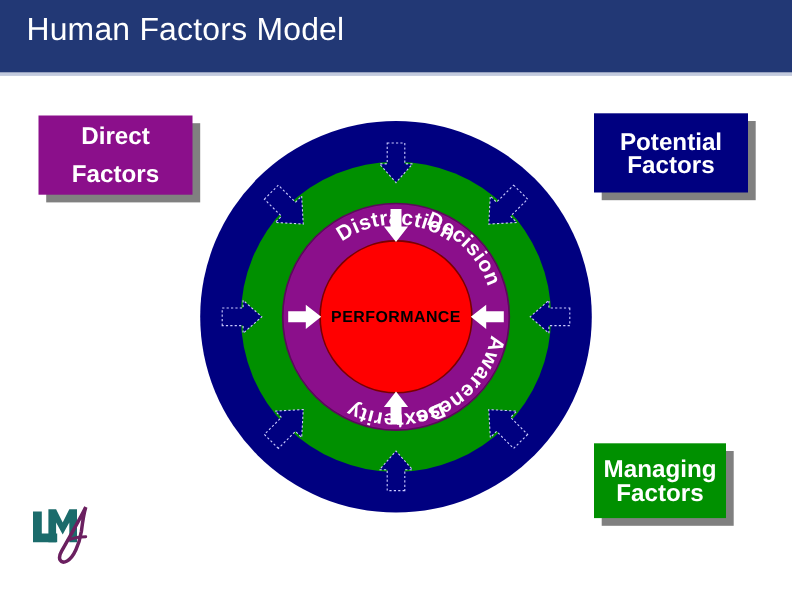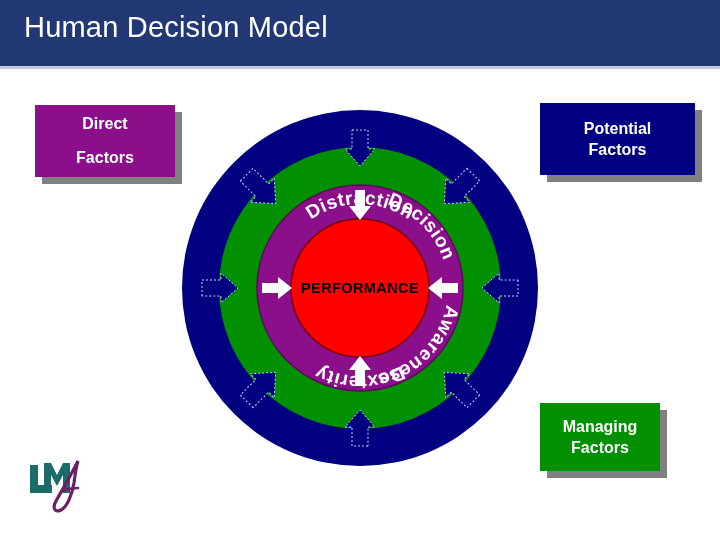--- a/index.html
+++ b/index.html
@@ -42,21 +42,21 @@
     height: 3px;
     background: #c2cade;
   }
 
   
   .callout {
     position: absolute;
     box-sizing: border-box;
     color: #ffffff;
     font-weight: bold;
-    font-size: 16px;
+    font-size: 22px;
     line-height: 20px;
     text-align: center;
     display: flex;
     flex-direction: column;
     align-items: center;
     justify-content: center;
     box-shadow: 7px 7px 0 0 #808080;
   }
   .callout .cl-line { display: block; white-space: nowrap; }
 
@@ -64,21 +64,21 @@
     left: 35px;
     top: 105px;
     width: 140px;
     height: 72px;
     background: #8b0f8b;
     line-height: 34px;
   }
   #callout-potential {
     left: 540px;
     top: 103px;
-    width: 155px;
+    width: 140px;
     height: 72px;
     background: #000080;
     line-height: 21px;
   }
   #callout-managing {
     left: 540px;
     top: 403px;
     width: 120px;
     height: 68px;
     background: #009000;
@@ -116,21 +116,21 @@
     left: 22px;
     top: 455px;
     width: 72px;
     height: 64px;
   }
 </style>
 </head>
 <body>
 
 <div id="title-bar"></div>
-<div id="title-text">Human Decision Model</div>
+<div id="title-text">Human Factors Model</div>
 <div id="title-underline"></div>
 
 <div class="callout" id="callout-direct">
   <span class="cl-line">Direct</span>
   <span class="cl-line">Factors</span>
 </div>
 
 <div class="callout" id="callout-potential">
   <span class="cl-line">Potential</span>
   <span class="cl-line">Factors</span>

